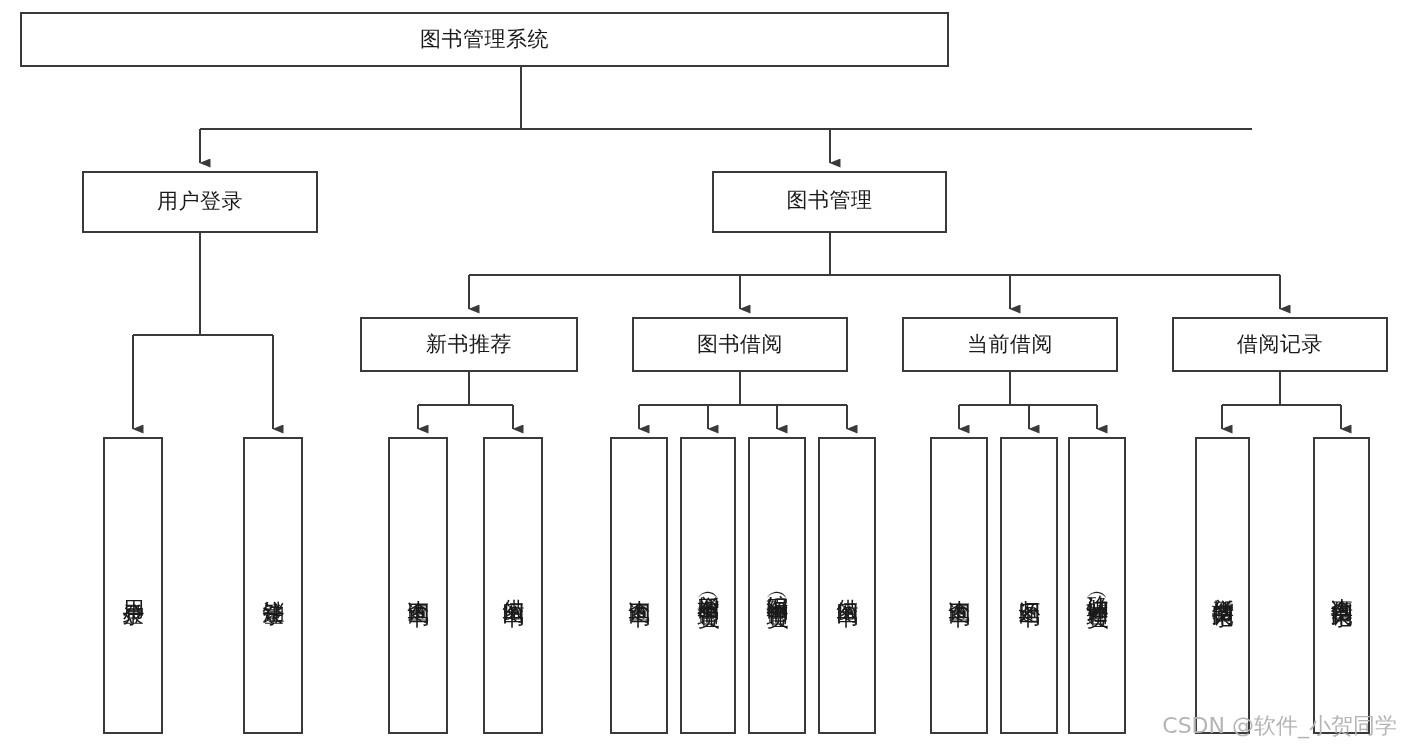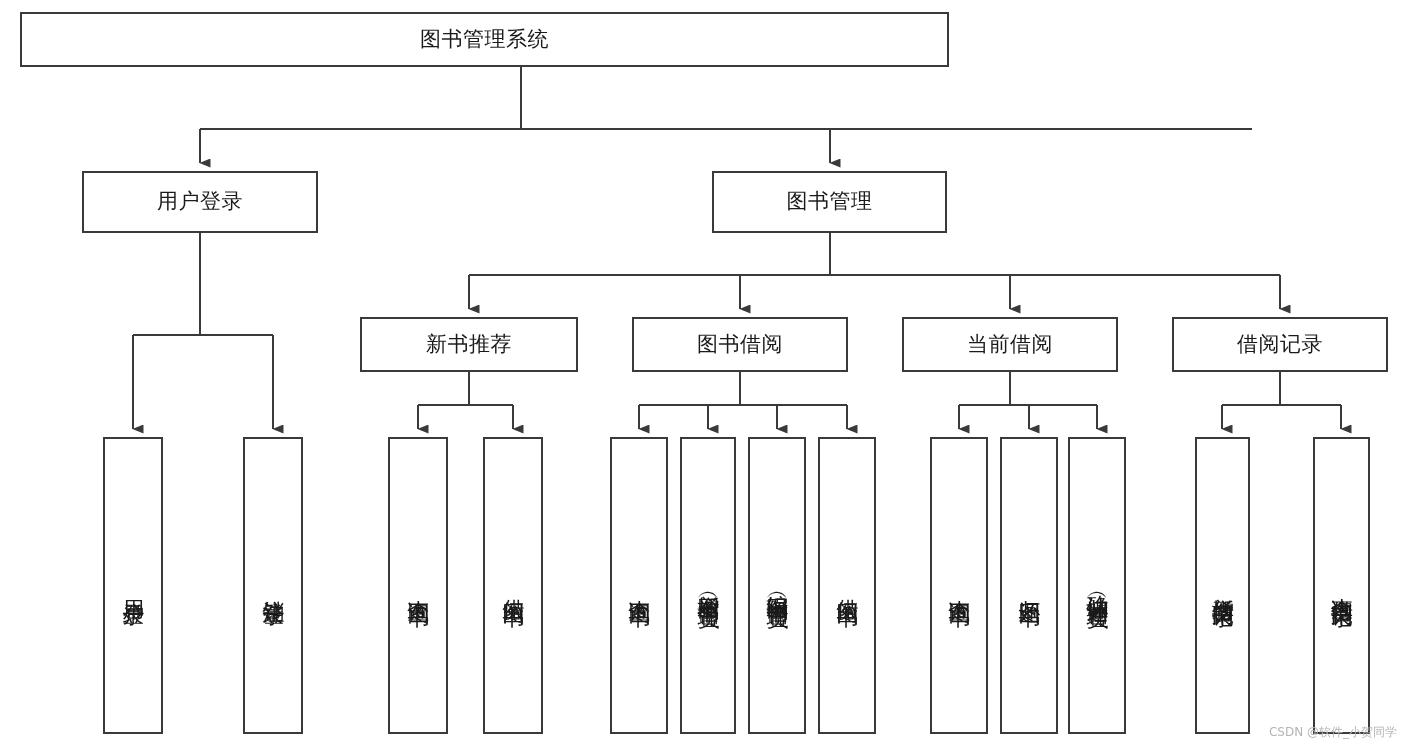--- a/index.html
+++ b/index.html
@@ -50,21 +50,21 @@
     writing-mode: vertical-rl;
     text-orientation: upright;
     font-size: 22px;
     letter-spacing: 2px;
     white-space: nowrap;
   }
   #watermark {
     position: absolute;
     right: 8px;
     bottom: 6px;
-    font-size: 12px;
+    font-size: 22px;
     color: #b4b4b4;
     font-family: "DejaVu Sans", "Liberation Sans", sans-serif;
     white-space: nowrap;
     pointer-events: none;
     margin-left: 45px;
   }
 </style>
 </head>
 <body>
 
@@ -120,21 +120,21 @@
     </g>
   </svg>
 
   <div class="node-box node-h" style="left:20px; top:12px; width:929px; height:55px;">
     <span class="node-label">图书管理系统</span>
   </div>
 
   <div class="node-box node-h" style="left:82px; top:171px; width:236px; height:62px;">
     <span class="node-label">用户登录</span>
   </div>
-  <div class="node-box node-h" style="left:712px; top:171px; width:235px; height:62px;">
+  <div class="node-box node-h" style="left:712px; top:171px; width:235px; height:62px;font-family:Liberation Mono, monospace;">
     <span class="node-label">图书管理</span>
   </div>
 
   <div class="node-box node-h" style="left:632px; top:317px; width:216px; height:55px;">
     <span class="node-label">图书借阅</span>
   </div>
   <div class="node-box node-h" style="left:360px; top:317px; width:218px; height:55px;">
     <span class="node-label">新书推荐</span>
   </div>
   <div class="node-box node-h" style="left:902px; top:317px; width:216px; height:55px;">

